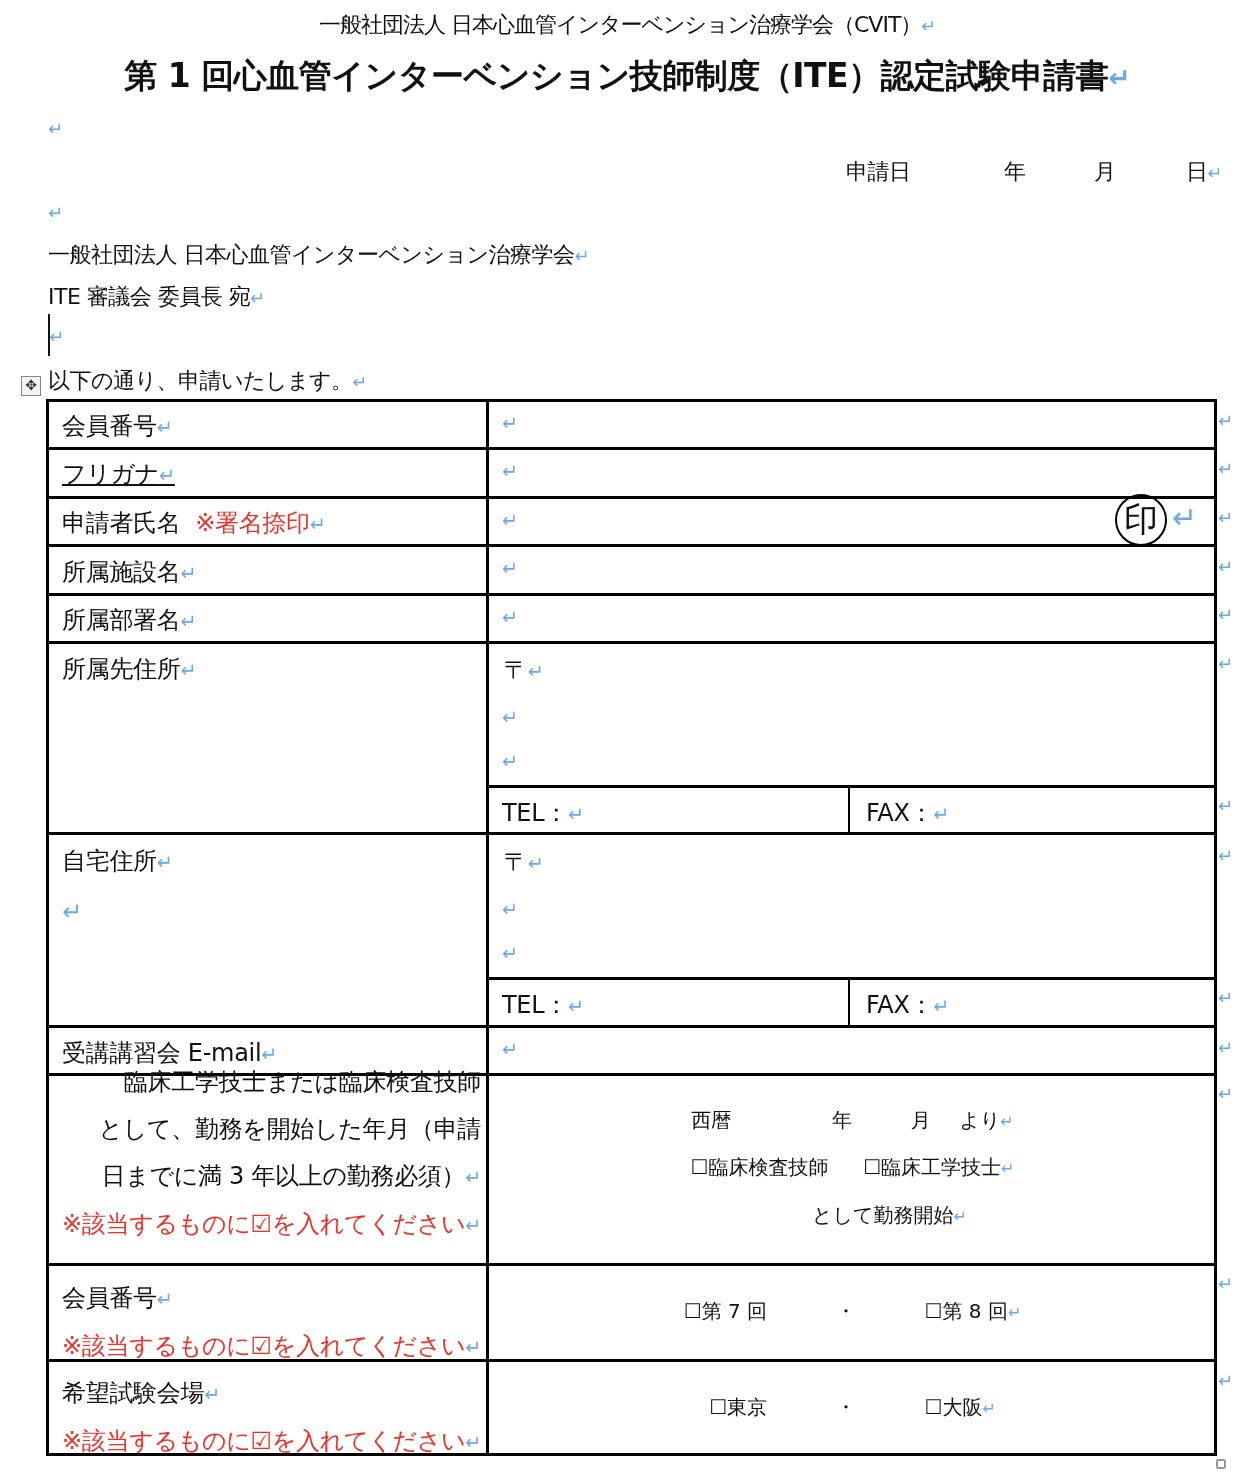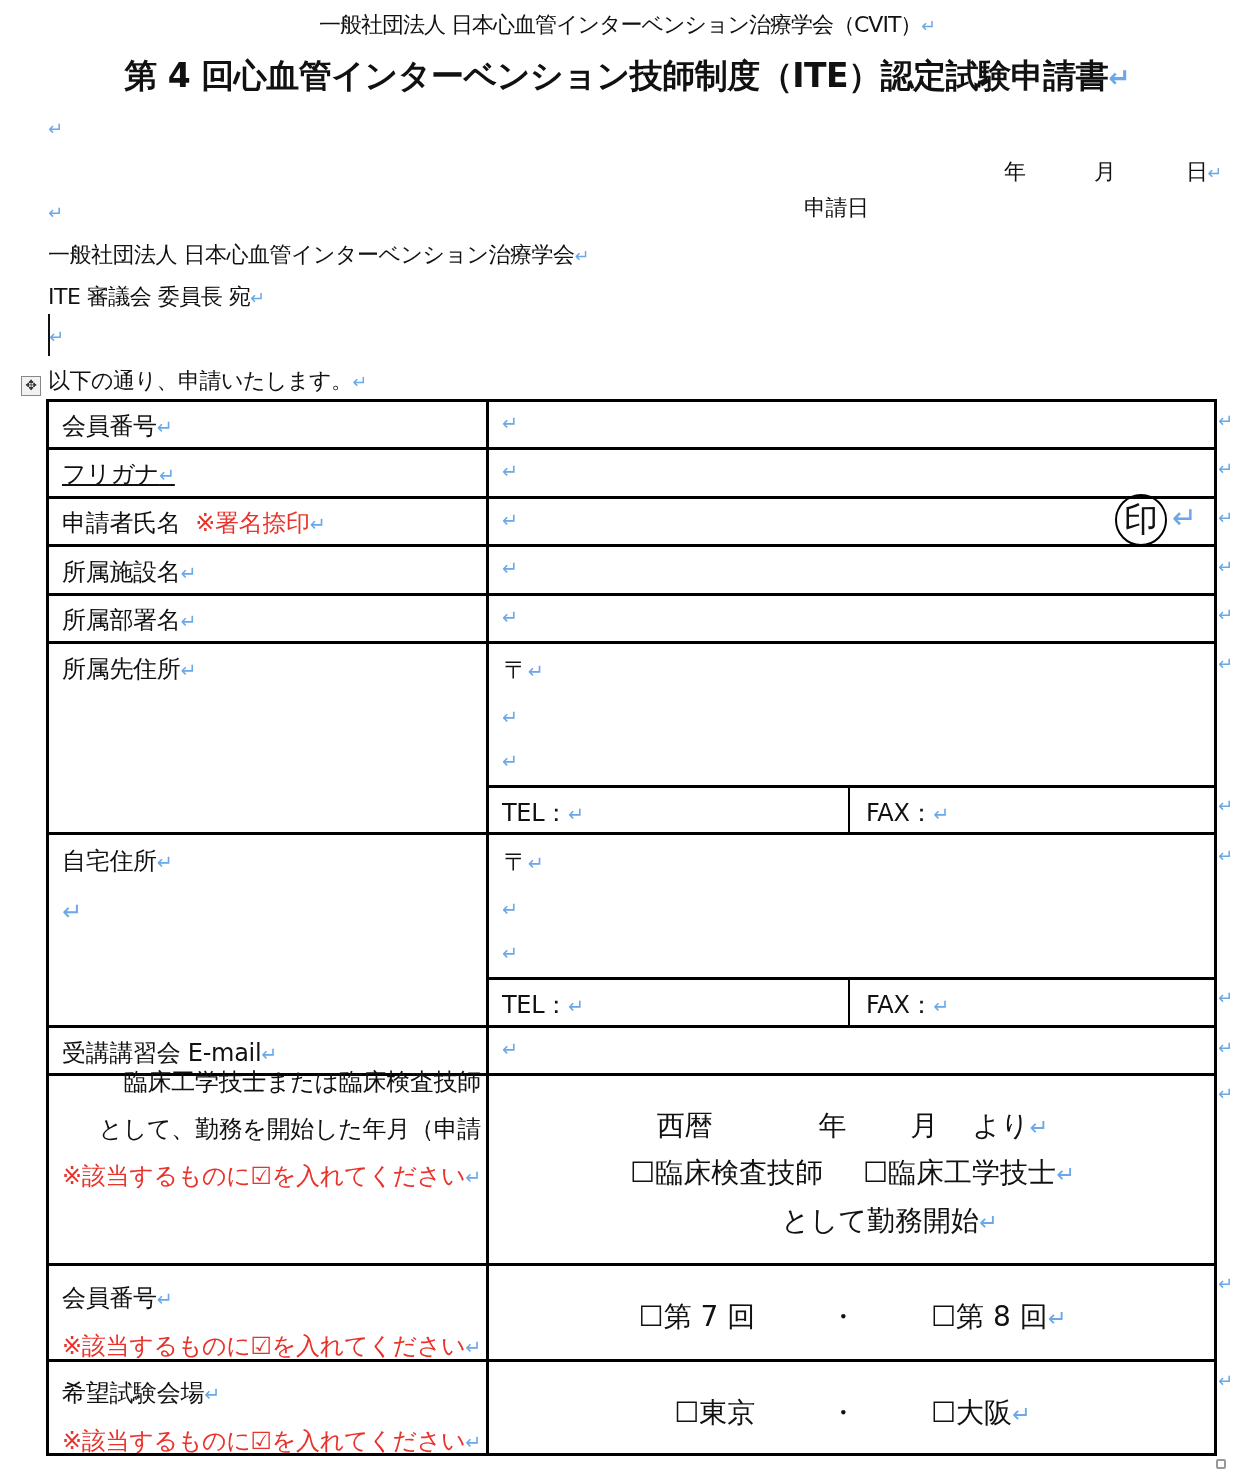--- a/index.html
+++ b/index.html
@@ -16,39 +16,39 @@
                  border:1.5px solid #888; box-sizing:border-box; background:#f2f2f2;
                  font-size:14px; line-height:16px; text-align:center; color:#333; }
   .end-handle { position:absolute; left:1216px; top:1459px; width:10px; height:10px;
                 border:2px solid #999; box-sizing:border-box; border-radius:2px; }
 
   
   .hl { position:absolute; height:3px; background:#000; }
   .vl { position:absolute; width:3px; background:#000; }
   .cell-text { position:absolute; font-size:24px; white-space:nowrap; letter-spacing:-0.3px; }
   .rowmark { position:absolute; left:1218px; font-size:18px; color:#6aa8ea; }
-  .center-block { position:absolute; left:490px; width:725px; text-align:center; font-size:28px; }
+  .center-block { position:absolute; left:490px; width:725px; text-align:center; font-size:20px; }
   .seal { position:absolute; left:1115px; top:494px; width:52px; height:52px; border:2.5px solid #000;
           border-radius:50%; box-sizing:border-box; font-family:"DejaVu Serif",serif;
           font-size:34px; line-height:46px; text-align:center; }
   .seal-ret { position:absolute; left:1172px; top:500px; font-size:30px; color:#6aa8ea; }
 </style>
 </head>
 <body>
 
 <div class="abs hdr-org">
   <span>一般社団法人  日本心血管インターベンション治療学会（CVIT）</span><span class="ret">↵</span>
 </div>
 <div class="abs hdr-title">
-  <span>第 4 回心血管インターベンション技師制度（ITE）認定試験申請書</span><span class="ret">↵</span>
+  <span>第 1 回心血管インターベンション技師制度（ITE）認定試験申請書</span><span class="ret">↵</span>
 </div>
 
 <span class="abs ret" style="left:48px;top:118px;font-size:18px;">↵</span>
 
-<div class="abs para" style="left:804px;top:157px;margin-top:36px;">
+<div class="abs para" style="left:846px;top:157px;">
   <span>申請日</span>
 </div>
 <span class="abs para" style="left:1004px;top:157px;">年</span>
 <span class="abs para" style="left:1094px;top:157px;">月</span>
 <span class="abs para" style="left:1186px;top:157px;"><span>日</span><span class="ret">↵</span></span>
 
 <span class="abs ret" style="left:48px;top:202px;font-size:18px;">↵</span>
 
 <div class="abs para" style="left:48px;top:240px;">
   <span>一般社団法人  日本心血管インターベンション治療学会</span><span class="ret">↵</span>
@@ -154,20 +154,21 @@
 
 <div class="cell-text" style="left:62px;top:1037px;"><span>受講講習会 E-mail</span><span class="ret">↵</span></div>
 <div class="cell-text" style="left:490px;top:1028px;width:724px;height:45px;">
     <span class="ret" style="position:absolute;left:12px;top:10px;">↵</span>
   </div>
 <span class="rowmark" style="top:1037px;">↵</span>
 
 <div class="cell-text" style="left:62px;top:1059px;line-height:47px;text-align:right;">
   <div>臨床工学技士または臨床検査技師</div>
   <div>として、勤務を開始した年月（申請</div>
+  <div><span>日までに満 3 年以上の勤務必須）</span><span class="ret">↵</span></div>
   <div class="red"><span>※該当するものに☑を入れてください</span><span class="ret">↵</span></div>
 </div>
 <div class="center-block" style="top:1107px;">
   <span>西暦</span>
   <span style="display:inline-block;width:88px;"></span>
   <span>年</span>
   <span style="display:inline-block;width:46px;"></span>
   <span>月</span>
   <span style="display:inline-block;width:16px;"></span>
   <span>より</span><span class="ret">↵</span>

